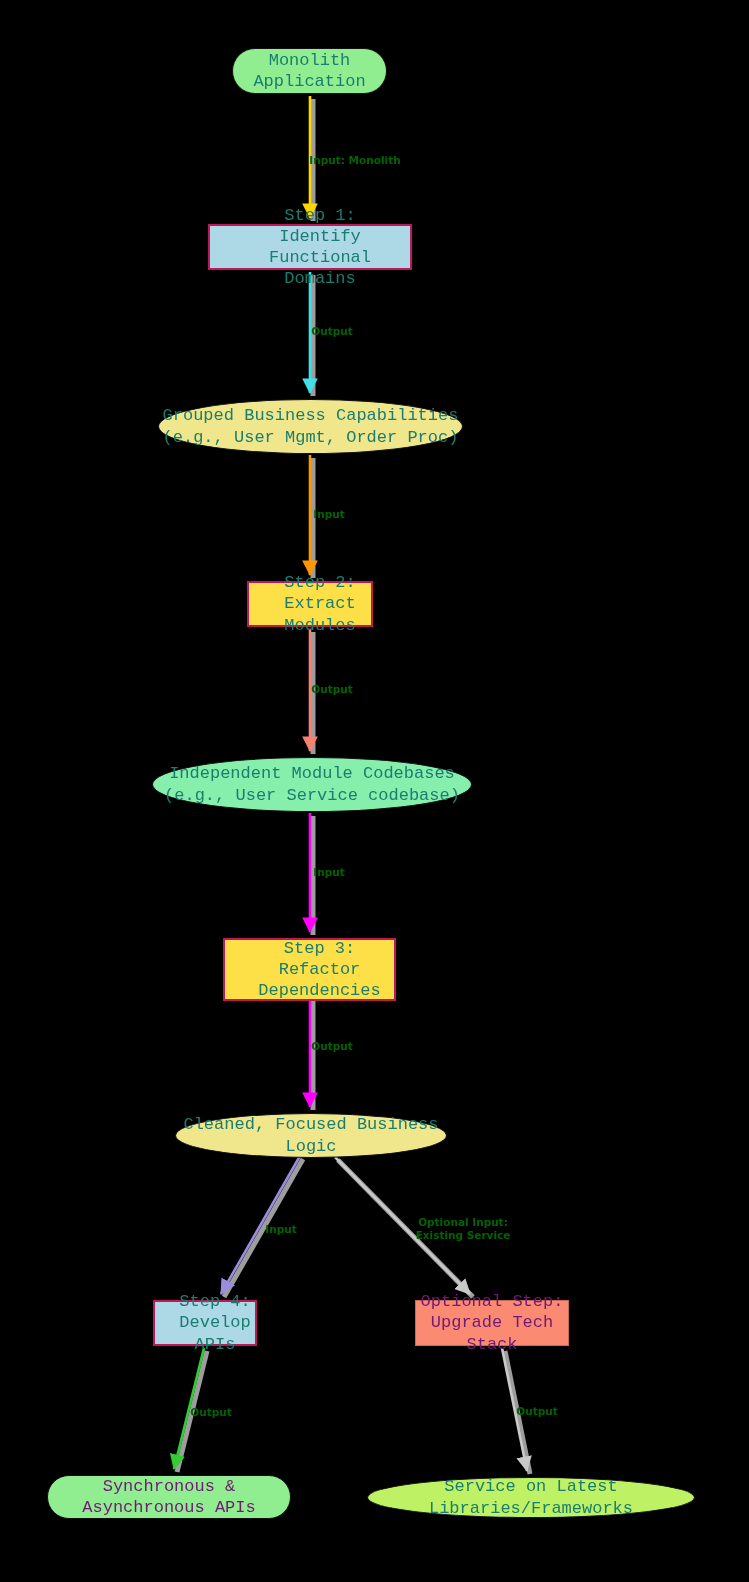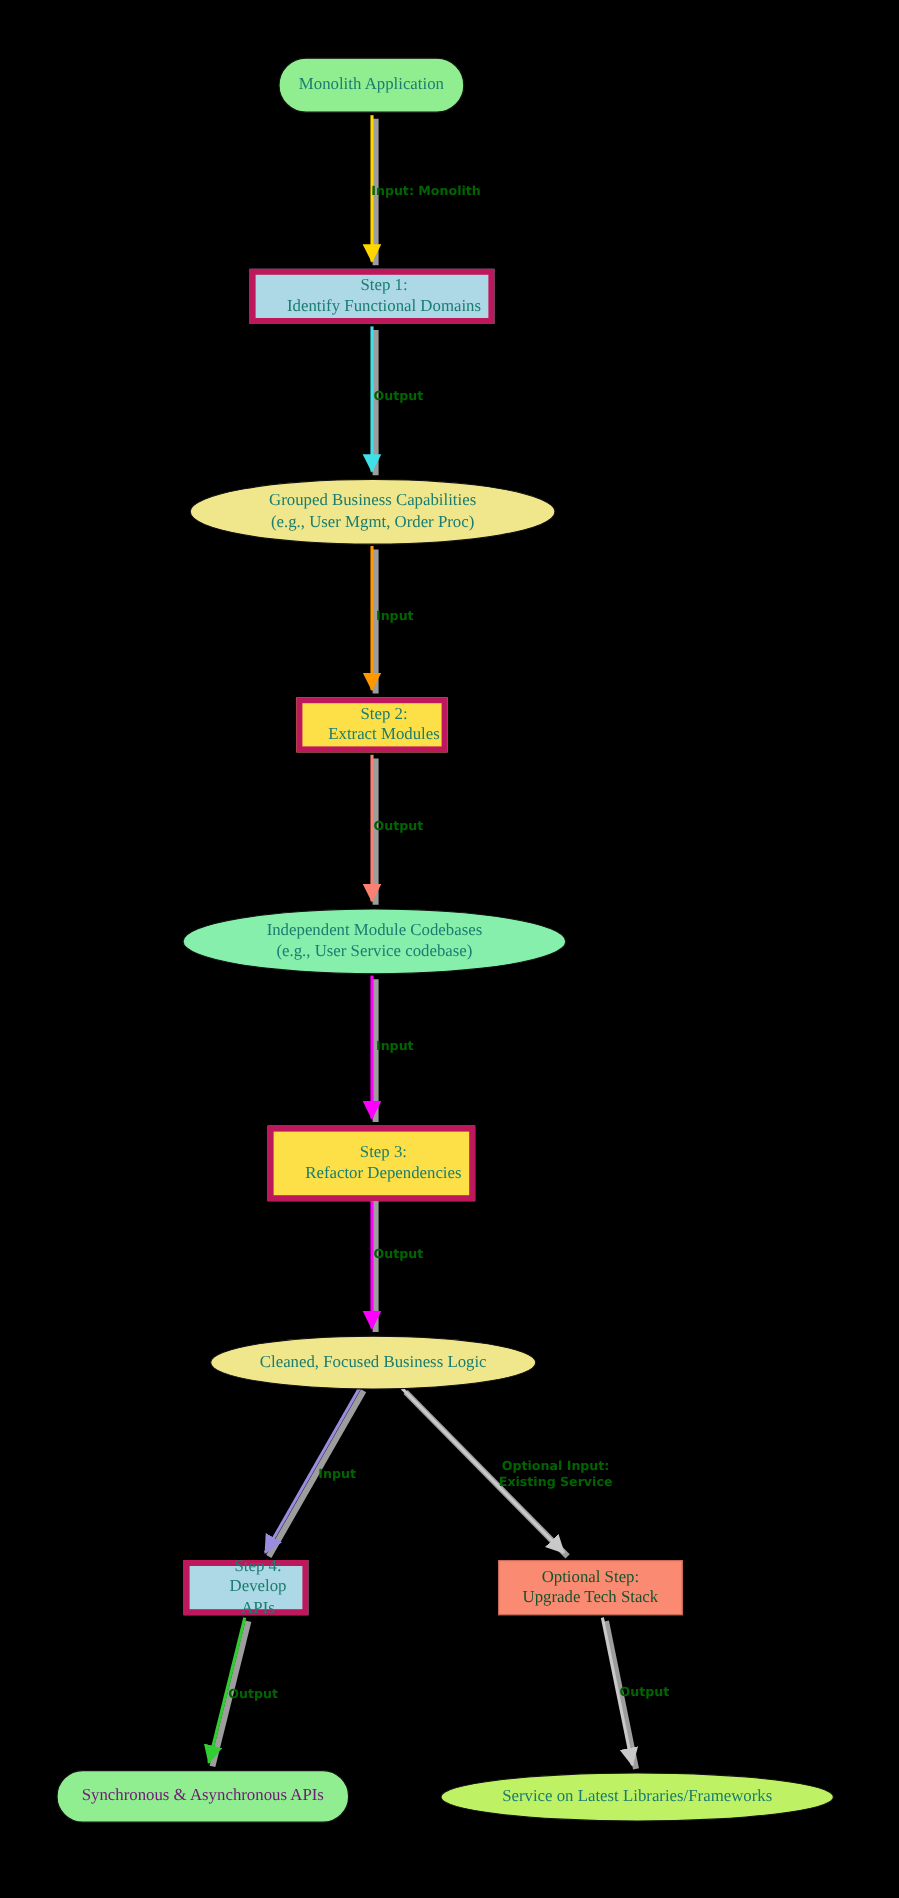--- a/index.html
+++ b/index.html
@@ -27,29 +27,29 @@
     pointer-events: none;
   }
   .node {
     position: absolute;
     box-sizing: border-box;
     display: flex;
     align-items: center;
     justify-content: center;
     text-align: center;
     color: #1a7d70;
-    font-size: 14px;
+    font-size: 17px;
     line-height: 1.25;
-    font-family: Liberation Serif, serif;
+    font-family: Liberation Mono, monospace;
     white-space: pre-line;
     z-index: 3;
   }
   .node-rect {
     background: #ADD8E6;
-    border: 5px solid #be185d;
+    border: 2px solid #be185d;
     padding-left: 20px;
   }
   .node-stadium {
     background: #90EE90;
     border: 1.5px solid #111111;
     border-radius: 999px;
   }
   .node-ellipse {
     background: #F0E68C;
     border: 1.5px solid #111111;
@@ -142,21 +142,21 @@
 (e.g., User Mgmt, Order Proc)</div>
       <div class="node node-rect" style="left: 247px; top: 581px; width: 126px; height: 46px; background: #fde047; color: rgb(26, 125, 112);">Step 2:
 Extract Modules</div>
       <div class="node node-ellipse" style="left: 152px; top: 757px; width: 320px; height: 55px; background: #86efac; color: rgb(26, 125, 112);">Independent Module Codebases
 (e.g., User Service codebase)</div>
       <div class="node node-rect" style="left: 223px; top: 938px; width: 173px; height: 63px; background: #fde047; color: rgb(26, 125, 112);">Step 3:
 Refactor Dependencies</div>
       <div class="node node-ellipse" style="left: 175px; top: 1113px; width: 272px; height: 45px; background: rgb(240, 230, 140); color: rgb(26, 125, 112);">Cleaned, Focused Business Logic</div>
       <div class="node node-rect" style="left: 153px; top: 1300px; width: 104px; height: 46px; background: rgb(173, 216, 230); color: rgb(26, 125, 112);">Step 4:
 Develop APIs</div>
-      <div class="node node-optional" style="left: 415px; top: 1300px; width: 154px; height: 46px; background: rgb(250, 139, 114); color: #14532d;">Optional Step:
+      <div class="node node-optional" style="left: 415px; top: 1300px; width: 154px; height: 46px; background: rgb(250, 139, 114); color: #701a75;">Optional Step:
 Upgrade Tech Stack</div>
       <div class="node node-stadium" style="left: 47px; top: 1475px; width: 244px; height: 44px; background: rgb(144, 238, 144); color: #701a75;">Synchronous &amp; Asynchronous APIs</div>
       <div class="node node-ellipse" style="left: 367px; top: 1477px; width: 328px; height: 41px; background: #bef264; color: rgb(26, 125, 112);">Service on Latest Libraries/Frameworks</div>
     </div>
   <div id="label-layer">
       <div class="edge-label" style="left: 355px; top: 160px;">Input: Monolith</div>
       <div class="edge-label" style="left: 332px; top: 331px;">Output</div>
       <div class="edge-label" style="left: 329px; top: 514px;">Input</div>
       <div class="edge-label" style="left: 332px; top: 689px;">Output</div>
       <div class="edge-label" style="left: 329px; top: 872px;">Input</div>

